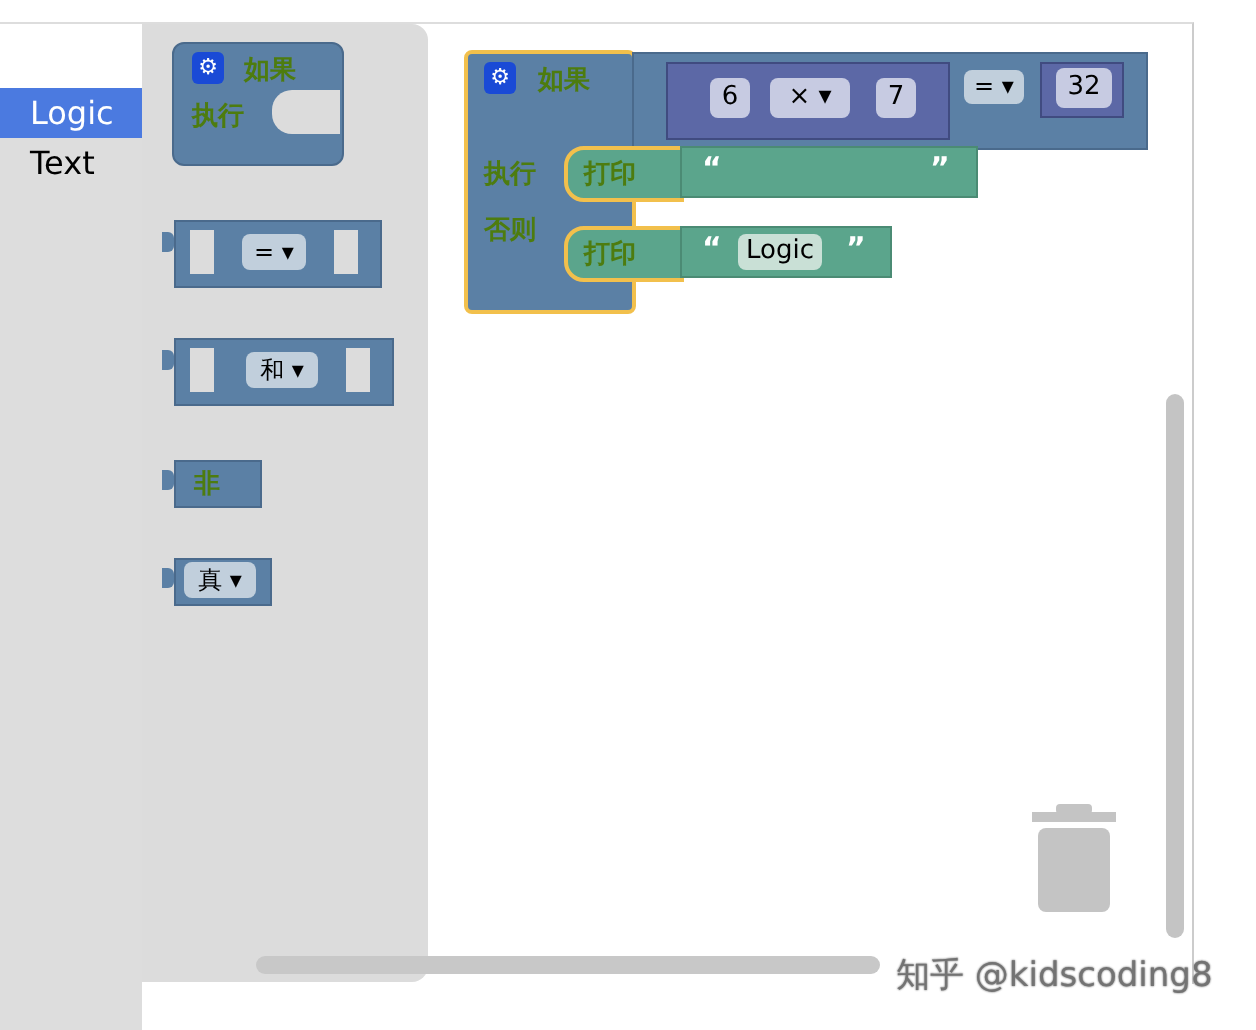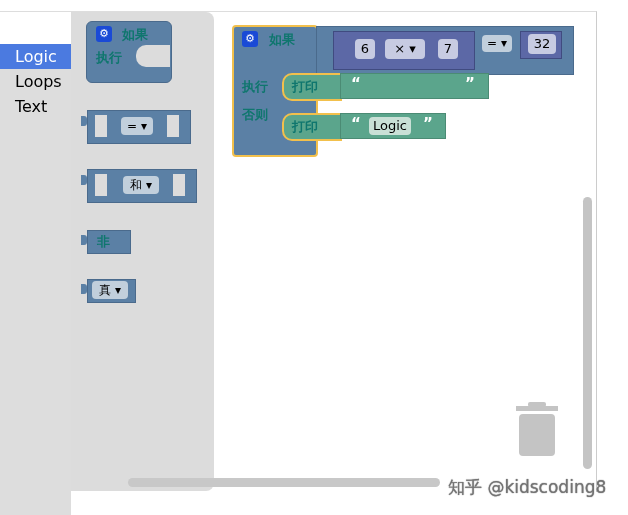--- a/index.html
+++ b/index.html
@@ -4,21 +4,21 @@
 <style>
   html,body{margin:0;padding:0;background:#fff;}
   body{width:628px;height:515px;position:relative;overflow:hidden;font-family:"DejaVu Sans","Liberation Sans",sans-serif;}
   .frame{position:absolute;left:0;top:11px;width:596px;height:480px;border-top:1px solid #ddd;border-right:1px solid #ccc;}
   .toolbox{position:absolute;left:0;top:12px;width:71px;height:479px;background:#ddd;margin-top:32px;}
   .cat{height:25px;line-height:25px;padding-left:15px;font-size:16px;color:#000;cursor:pointer;}
   .cat.sel{background:#4b7ae0;color:#fff;width:56px;}
   .flyout{position:absolute;left:71px;top:12px;width:143px;height:479px;background:#dcdcdc;border-radius:0 8px 8px 0;}
   .ws{position:absolute;left:214px;top:12px;width:381px;height:479px;background:#fff;}
   .blk{position:absolute;background:#5b80a5;border:1px solid #4a6a8c;}
-  .lbl{color:#0f766e;font-size:13px;font-weight:bold;position:absolute;}
+  .lbl{color:#4d7c0f;font-size:13px;font-weight:bold;position:absolute;}
   .drop{position:absolute;background:#c1cfdc;border-radius:4px;font-size:12px;color:#000;text-align:center;}
   .slot{position:absolute;background:#dcdcdc;}
   .notch{position:absolute;width:6px;height:10px;background:#5b80a5;border-radius:0 3px 3px 0;}
   .gear{position:absolute;width:16px;height:16px;background:#1a4ad6;border-radius:3px;color:#fff;font-size:11px;text-align:center;line-height:16px;}
   .ifblk{position:absolute;left:232px;top:25px;width:82px;height:128px;background:#5b80a5;border:2px solid #f2c04c;border-radius:4px;}
   .cond{position:absolute;left:316px;top:26px;width:256px;height:47px;background:#5b80a5;border:1px solid #4a6a8c;}
   .math{position:absolute;background:#5c68a6;border:1px solid #404b80;}
   .num{position:absolute;background:#c7cbe2;border-radius:4px;font-size:13px;color:#000;text-align:center;height:20px;line-height:20px;}
   .print{position:absolute;height:24px;background:#5ba58c;border:2px solid #f2c04c;border-radius:10px 0 0 10px;}
   .str{position:absolute;height:24px;background:#5ba58c;border:1px solid #4b8b74;}
@@ -29,21 +29,20 @@
   .hscroll{position:absolute;left:128px;top:478px;width:312px;height:9px;background:#c8c8c8;border-radius:5px;}
   .wm{position:absolute;left:448px;top:476px;font-size:17px;color:#737373;text-shadow:0 0 1px #999,0 0 1px #999;}
 </style>
 </head>
 <body>
 
 <div class="frame"></div>
 
 <div class="toolbox">
   <div class="cat sel">Logic</div>
-  <div class="cat">Loops</div>
   <div class="cat">Text</div>
 </div>
 
 <div class="flyout">
 
   <div style="position:absolute;left:15px;top:9px;width:84px;height:60px;">
     <div class="blk" style="left:0;top:0;width:84px;height:60px;border-radius:6px;"></div>
     <div class="slot" style="left:50px;top:24px;width:34px;height:22px;border-radius:10px 0 0 10px;"></div>
     <span class="gear" style="left:10px;top:5px;">⚙</span>
     <span class="lbl" style="left:36px;top:5px;">如果</span>

